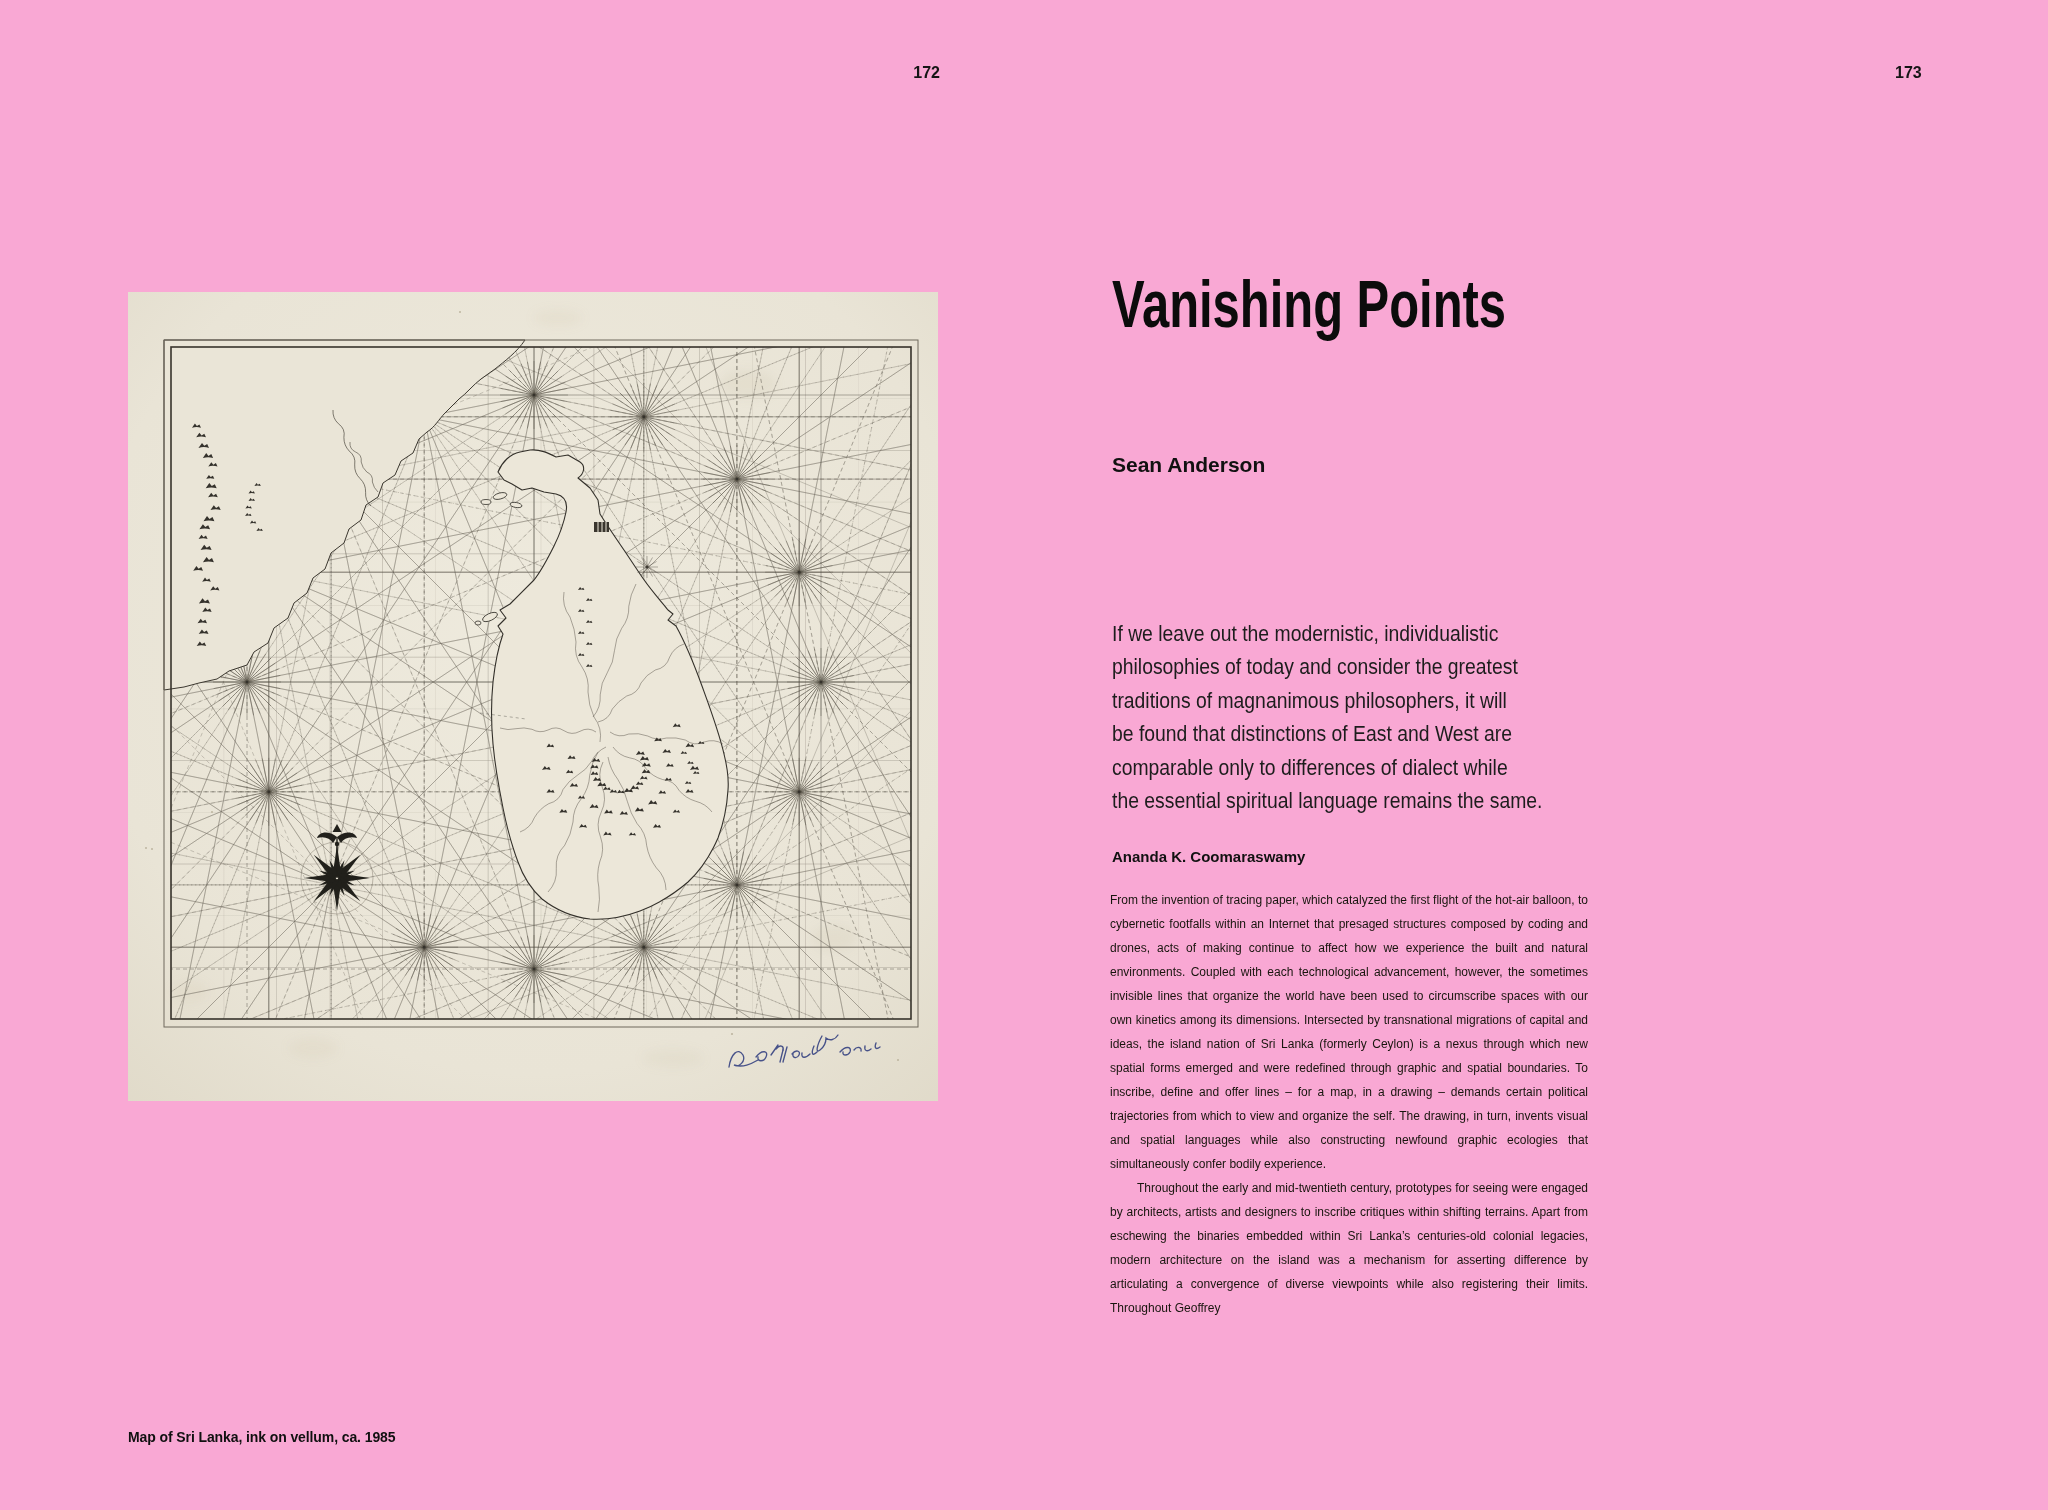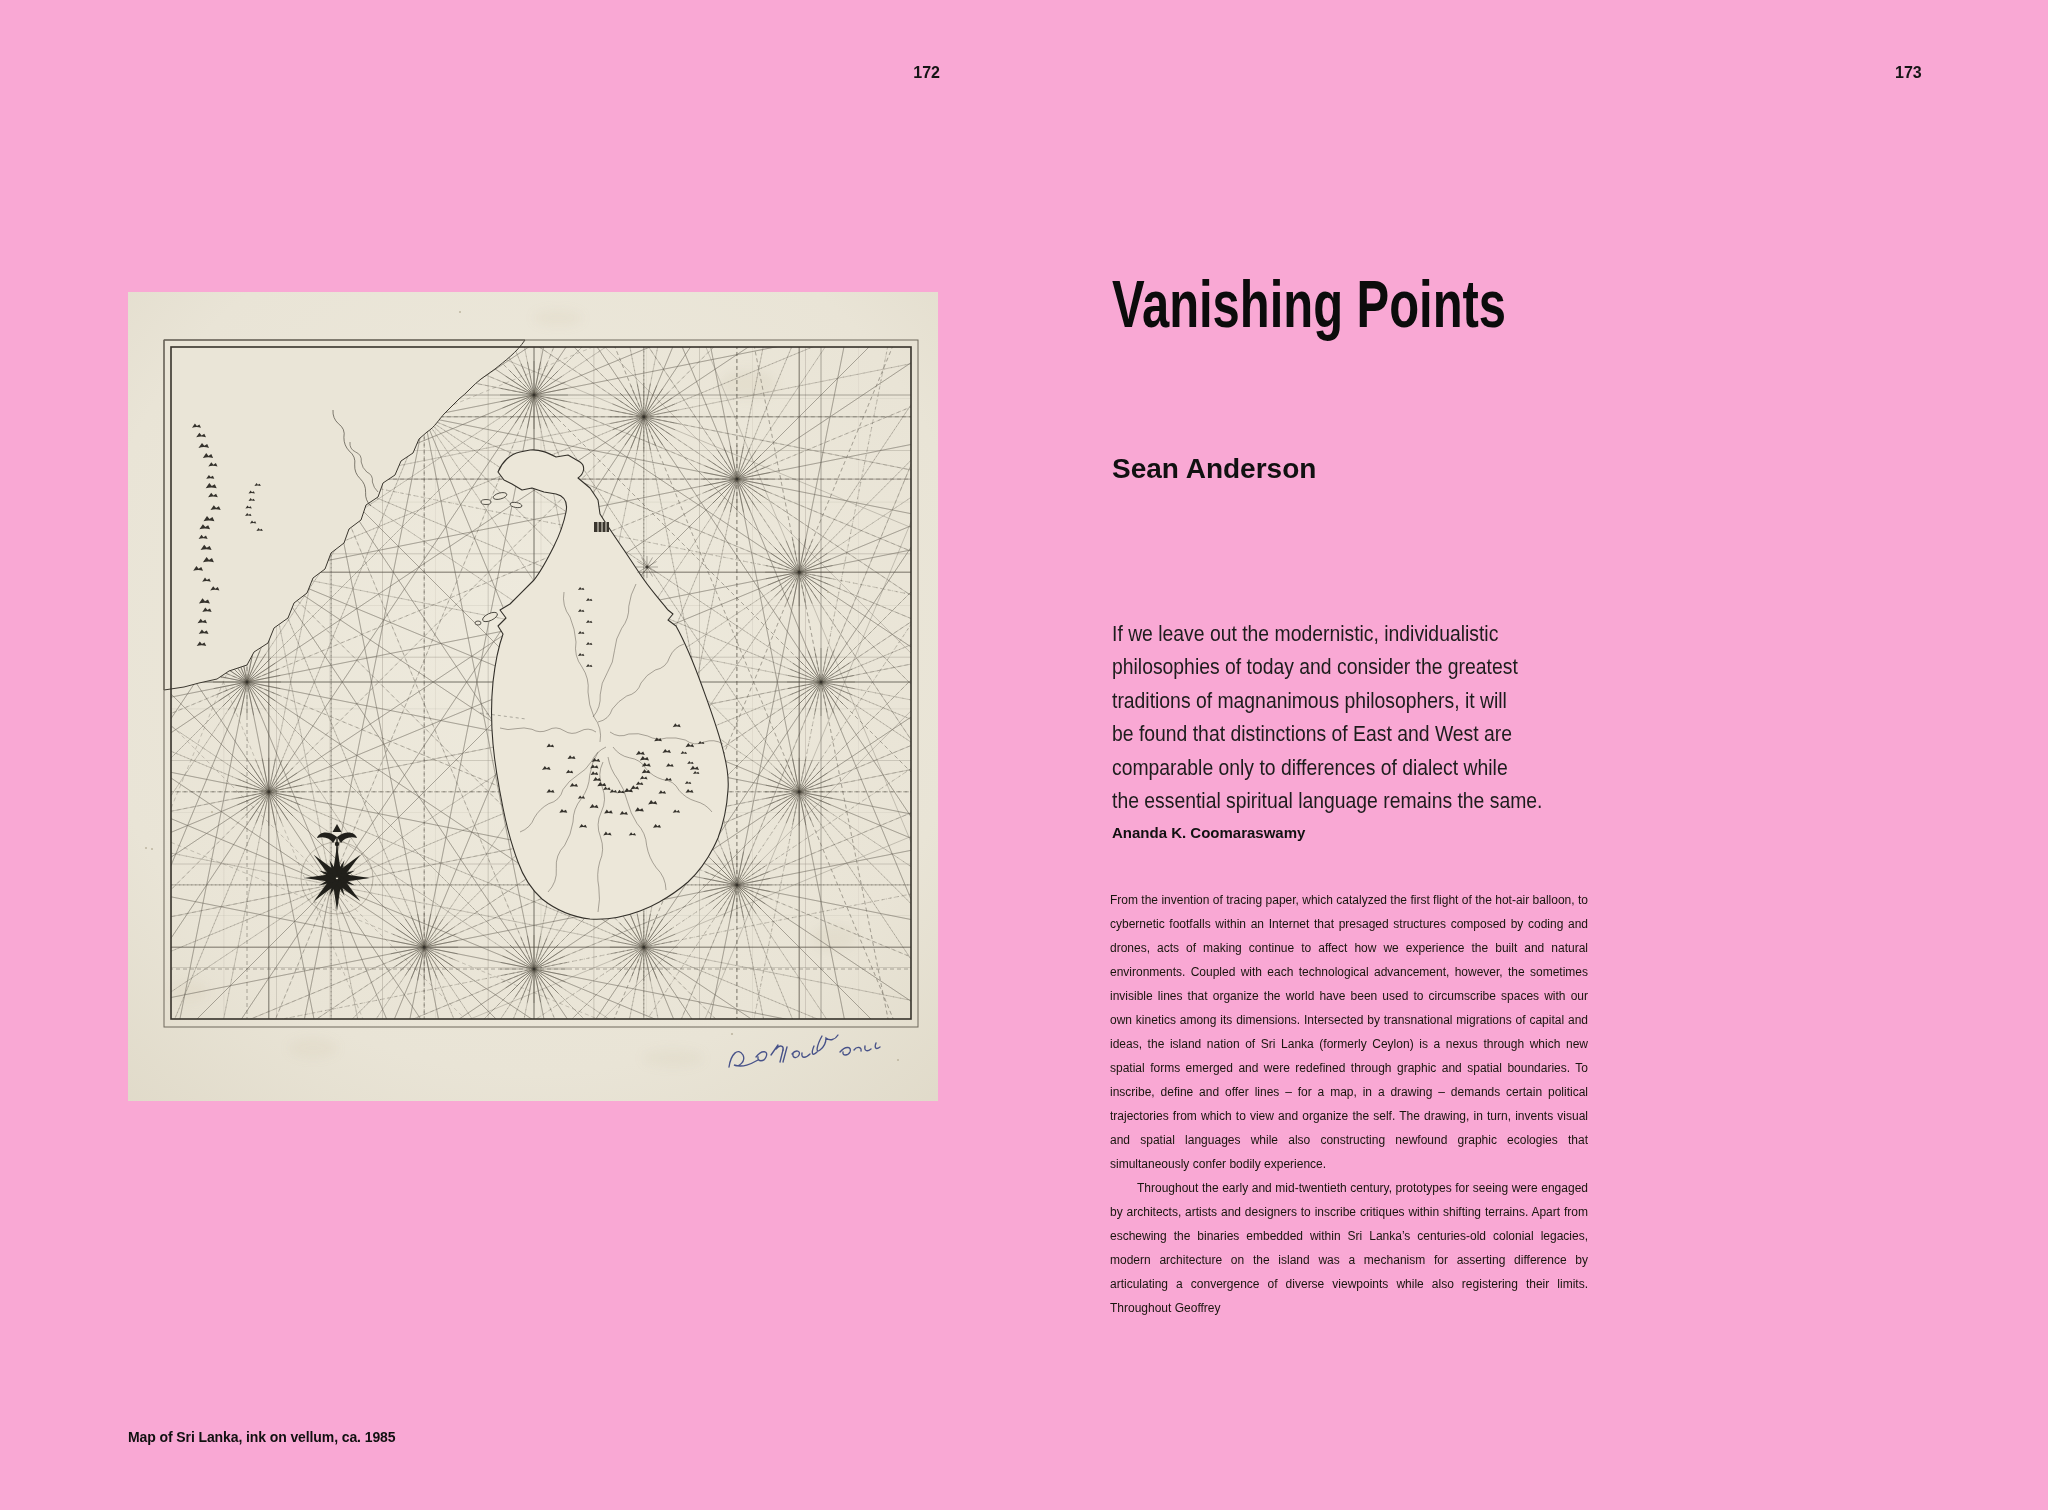--- a/index.html
+++ b/index.html
@@ -7,25 +7,25 @@
          font-family:"Liberation Sans",sans-serif;color:#141414;}
   .pagenum{position:absolute;top:63px;font-weight:bold;font-size:16px;line-height:1.2;color:#151515;}
   #pn-left{left:860px;width:80px;text-align:right;}
   #pn-right{left:1895px;text-align:center;}
   .artwork{position:absolute;left:128px;top:292px;width:810px;height:809px;}
   .artwork svg{display:block;width:810px;height:809px;}
   .caption{position:absolute;left:128px;top:1429px;font-weight:bold;font-size:14px;
            letter-spacing:-.1px;color:#101010;text-align:center;}
   .title{position:absolute;left:1112px;top:270px;font-weight:bold;font-size:67px;line-height:1;
          white-space:nowrap;transform:scaleX(.73);transform-origin:left top;color:#0c0c0c;}
-  .byline{position:absolute;left:1112px;top:452px;font-weight:bold;font-size:28px;line-height:1.2;color:#111;}
+  .byline{position:absolute;left:1112px;top:452px;font-weight:bold;font-size:21px;line-height:1.2;color:#111;}
   .epigraph{position:absolute;left:1112px;top:617px;font-size:22px;line-height:33.4px;
             color:#1d1d1d;transform:scaleX(.88);transform-origin:left top;}
   .epigraph div{white-space:nowrap;}
-  .attribution{position:absolute;left:1112px;top:824px;font-weight:bold;font-size:15px;line-height:1.2;color:#111;}
+  .attribution{position:absolute;left:1112px;top:848px;font-weight:bold;font-size:15px;line-height:1.2;color:#111;}
   .bodytext{position:absolute;left:1110px;top:888px;width:478px;
             font-family:Liberation Sans, sans-serif;font-size:12px;line-height:24px;
             text-align:justify;color:#18150e;hyphens:auto;-webkit-hyphens:auto;}
   .bodytext p{margin:0;}
   .bodytext p + p{text-indent:27px;}
 </style>
 </head>
 <body>
 
 <div id="stage">

